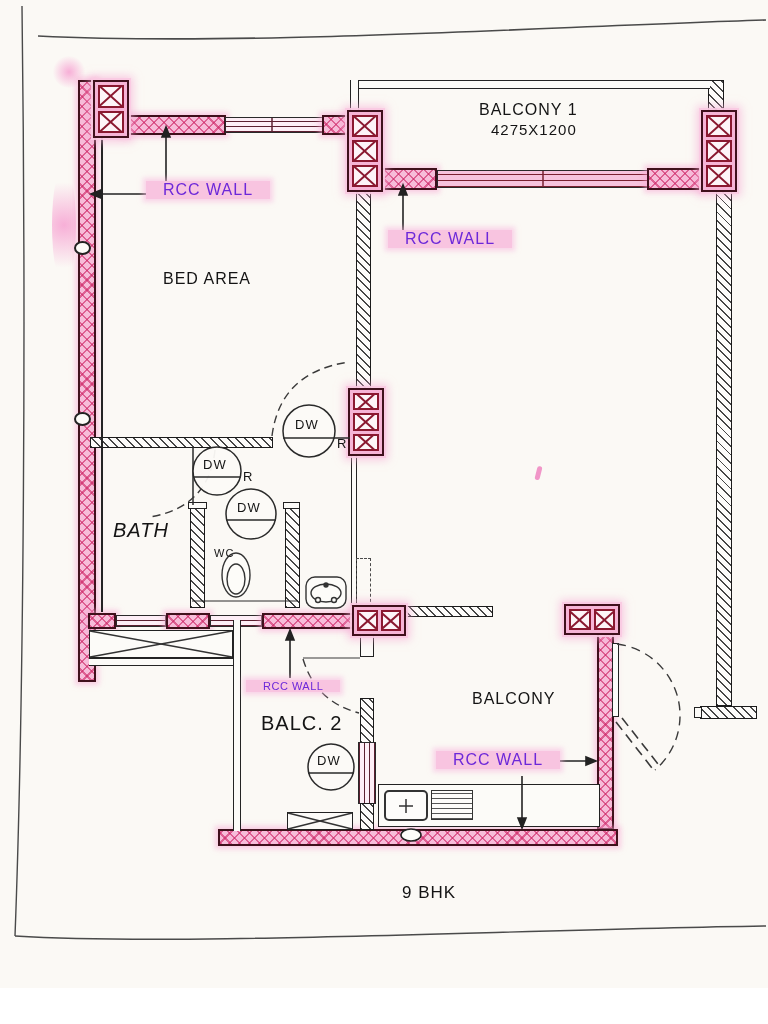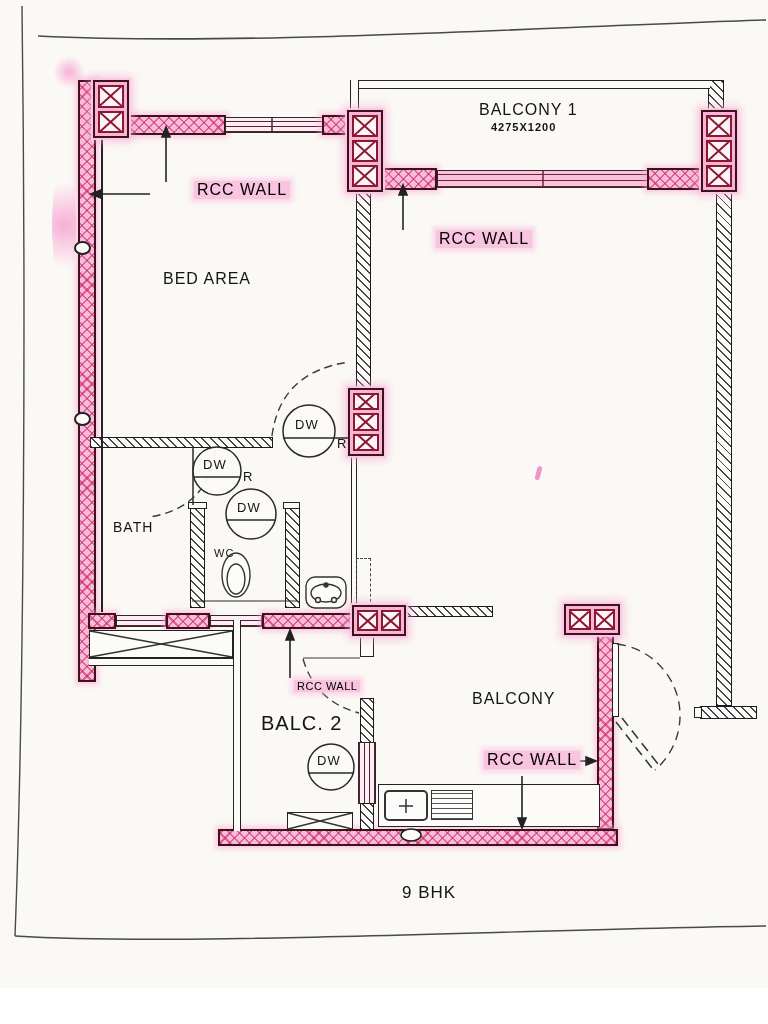--- a/index.html
+++ b/index.html
@@ -33,21 +33,21 @@
   .col.v{flex-direction:column;}
   .xbox{flex:1;position:relative;background:#fdf4f8;border:2px solid #8a1830;overflow:hidden;}
   .xbox::before,.xbox::after{content:"";position:absolute;left:-21%;top:calc(50% - 1px);width:142%;height:2px;
        background:#8a1830;}
   .xbox::before{transform:rotate(42deg);}
   .xbox::after{transform:rotate(-42deg);}
   
   .obox{position:absolute;box-sizing:border-box;border:1.5px solid #222;background:#fcfbf8;z-index:1;}
   
   .lbl{position:absolute;color:#141414;white-space:nowrap;letter-spacing:1px;z-index:4;}
-  .hl{background:#f8c4e0;padding:0 3px;color:#000000;box-shadow:0 0 5px 3px rgba(248,180,220,.55);margin-left:48px;}
+  .hl{background:#f8c4e0;padding:0 17px;color:#6d28d9;box-shadow:0 0 5px 3px rgba(248,180,220,.55);}
   .smudge{position:absolute;border-radius:50%;background:radial-gradient(circle,rgba(246,150,205,.75) 0%,rgba(246,150,205,0) 70%);z-index:0;}
   svg.overlay{position:absolute;left:0;top:0;z-index:3;pointer-events:none;}
   .tanedge{position:absolute;left:380px;top:998px;width:388px;height:26px;z-index:0;
        background:radial-gradient(ellipse at 65% 130%, #b5steal 0%, transparent 0%),
                   radial-gradient(ellipse at 65% 140%, #b98a4f 45%, rgba(185,140,80,0) 72%);}
   .thin{position:absolute;background:#242424;z-index:1;}
 </style>
 </head>
 <body>
 
@@ -211,29 +211,29 @@
     <g stroke="#333" stroke-width="1.5">
       <line x1="406" y1="799" x2="406" y2="813"></line>
         <line x1="399" y1="806" x2="413" y2="806"></line>
     </g>
     <ellipse cx="411" cy="835" rx="10" ry="6" fill="#fdfcf9" stroke="#222" stroke-width="1.5"></ellipse>
 
     <rect x="536" y="466" width="5" height="14" rx="2.5" fill="#ef85c0" opacity="0.85" transform="rotate(14 538 473)"></rect>
   </svg>
 
   <div class="lbl" style="left:479px;top:101px;font-size:16px;">BALCONY 1</div>
-  <div class="lbl" style="left:491px;top:121px;font-size:11px;font-weight:bold;">4275X1200</div>
+  <div class="lbl" style="left:491px;top:121px;font-size:15px;">4275X1200</div>
 
   <div class="lbl hl" style="left:146px;top:181px;font-size:16px;">RCC WALL</div>
   <div class="lbl hl" style="left:388px;top:230px;font-size:16px;">RCC WALL</div>
   <div class="lbl hl" style="left:246px;top:680px;font-size:11px;letter-spacing:.5px;">RCC WALL</div>
   <div class="lbl hl" style="left:436px;top:751px;font-size:16px;">RCC WALL</div>
 
   <div class="lbl" style="left:163px;top:270px;font-size:16px;">BED AREA</div>
-  <div class="lbl" style="left:113px;top:519px;font-size:14px;">BATH</div>
+  <div class="lbl" style="left:113px;top:519px;font-size:20px;font-style:italic;">BATH</div>
   <div class="lbl" style="left:214px;top:547px;font-size:11px;">WC</div>
   <div class="lbl" style="left:261px;top:712px;font-size:20px;">BALC. 2</div>
   <div class="lbl" style="left:472px;top:690px;font-size:16px;">BALCONY</div>
   <div class="lbl" style="left:402px;top:883px;font-size:17px;">9 BHK</div>
 
   <div class="lbl" style="left:203px;top:457px;font-size:13px;">DW</div>
   <div class="lbl" style="left:243px;top:469px;font-size:13px;">R</div>
   <div class="lbl" style="left:237px;top:500px;font-size:13px;">DW</div>
   <div class="lbl" style="left:295px;top:417px;font-size:13px;">DW</div>
   <div class="lbl" style="left:337px;top:436px;font-size:13px;">R</div>

